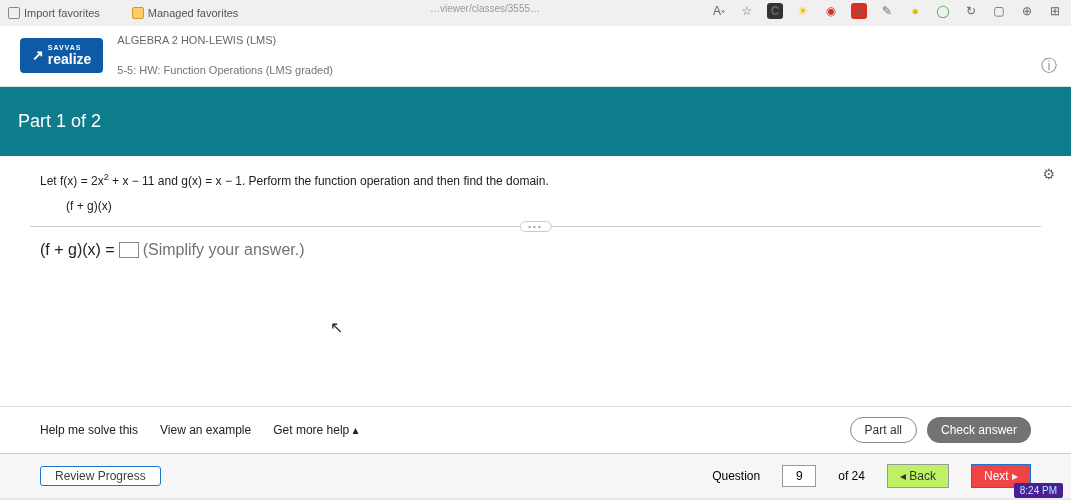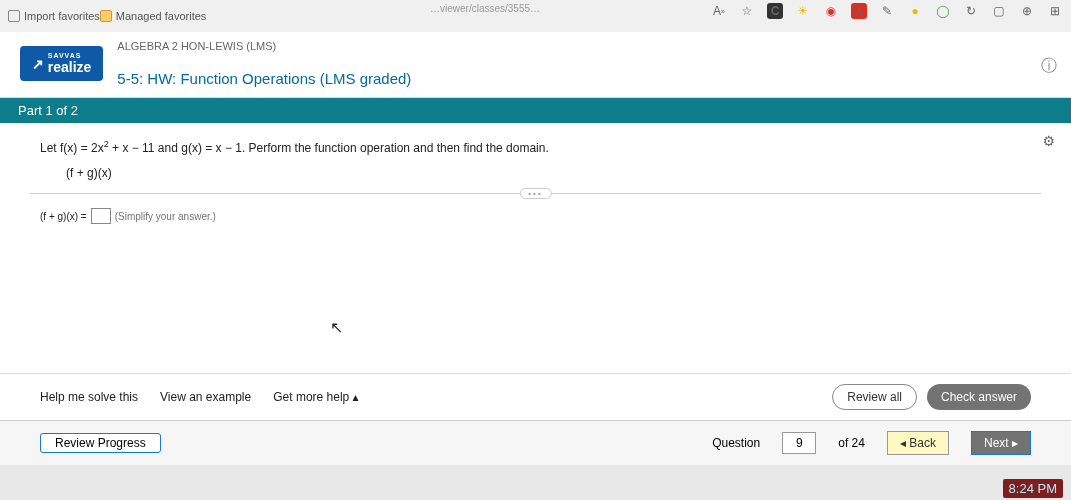--- a/index.html
+++ b/index.html
@@ -1,55 +1,55 @@
 <!DOCTYPE html>
 <html><head>
 <meta charset="utf-8">
 <style>
 *{box-sizing:border-box;margin:0;padding:0;font-family:Arial,Helvetica,sans-serif}
 body{background:#e8e8e8;width:1071px;height:500px;overflow:hidden;position:relative}
-.browser-bar{height:32px;background:#f0f0f0;display:flex;align-items:center;gap:0;padding:0 8px;font-size:11px;color:#555}
+.browser-bar{height:26px;background:#f0f0f0;display:flex;align-items:center;gap:32px;padding:0 8px;font-size:11px;color:#555}
 .fav-btn{display:flex;align-items:center;gap:4px;cursor:pointer}
 .fav-icon{width:12px;height:12px;border:1px solid #888;border-radius:2px}
 .url-frag{position:absolute;left:430px;top:3px;font-size:10px;color:#999}
 .br-icons{position:absolute;right:8px;top:3px;display:flex;gap:12px;align-items:center}
 .br-icons span{width:16px;height:16px;display:inline-flex;align-items:center;justify-content:center;font-size:12px;color:#666;border-radius:3px}
 .badge-c{background:#333;color:#fff;font-weight:bold;font-size:10px;width:16px;height:16px}
 .badge-r{background:#d93025;color:#fff;font-size:10px;width:16px;height:16px}
 .header{background:#fff;padding:8px 20px 10px;display:flex;align-items:center;gap:14px;border-bottom:1px solid #ddd}
 .logo{background:#0e5aa7;color:#fff;padding:6px 12px;border-radius:4px;font-size:14px;font-weight:600;display:flex;align-items:center;gap:4px}
 .logo small{font-size:7px;letter-spacing:1px;display:block;line-height:1}
 .hdr-txt{font-size:12px;color:#444}
 .hdr-txt .course{font-size:11px;color:#666;margin-bottom:18px}
-.hdr-txt .assign{font-size:15px;color:#0369a1}
+.hdr-txt .assign{font-size:11px;color:#737373}
 .info-icon{position:absolute;right:14px;top:56px;color:#888;font-size:16px}
-.part-bar{background:#0d7d8c;color:#fff;padding:5px 18px;font-size:13px}
+.part-bar{background:#0d7d8c;color:#fff;padding:24px 18px;font-size:18px}
 .content{background:#fff;margin:0;padding:14px 40px 8px;position:relative;min-height:250px}
 .gear{position:absolute;right:16px;top:10px;color:#666;font-size:14px}
 .problem{font-size:12px;color:#222;line-height:1.6}
 .sup{font-size:9px;vertical-align:super}
 .indent{margin:6px 0 10px 26px}
 .divider{position:relative;border:none;border-top:1px solid #ccc;margin:10px -10px 14px}
 .divider .pill{position:absolute;left:50%;top:-6px;transform:translateX(-50%);background:#fff;border:1px solid #ccc;border-radius:8px;padding:0 8px;font-size:8px;color:#999;letter-spacing:2px}
-.answer-row{font-size:10px;color:#222;display:flex;align-items:center;gap:4px}
+.answer-row{font-size:16px;color:#222;display:flex;align-items:center;gap:4px}
 .ans-box{width:20px;height:16px;border:1px solid #888;display:inline-block;background:#fff}
 .hint{color:#737373}
 .help-bar{background:#fff;border-top:1px solid #ddd;padding:10px 40px;display:flex;align-items:center;gap:22px;font-size:12px}
 .help-bar .hl{font-weight:normal;color:#222}
 .help-bar a{color:#222;text-decoration:none;cursor:pointer}
 .help-right{margin-left:auto;display:flex;gap:10px;align-items:center}
 .btn-pill{border:1px solid #888;background:#fff;border-radius:16px;padding:5px 14px;font-size:12px;cursor:pointer;color:#333}
 .btn-check{background:#737373;color:#fff;border:none;border-radius:16px;padding:6px 14px;font-size:12px;cursor:pointer}
 .footer{background:#f6f6f6;border-top:1px solid #ccc;padding:10px 40px;display:flex;align-items:center;font-size:12px}
-.review{border:1px solid #1976d2;color:#000000;background:#fff;padding:2px 14px;border-radius:3px;cursor:pointer;font-size:12px}
+.review{border:1px solid #1976d2;color:#404040;background:#fff;padding:2px 14px;border-radius:3px;cursor:pointer;font-size:12px}
 .foot-right{margin-left:auto;display:flex;align-items:center;gap:22px}
 .qnum{width:34px;height:22px;border:1px solid #999;text-align:center;font-size:12px}
-.nav-btn{border:1px solid #999;background:#fef9c3;padding:4px 12px;font-size:12px;cursor:pointer;color:#333;display:flex;align-items:center;gap:4px}
-.nav-next{background:#737373;color:#fff;border-color:#1976d2}
-.clock{position:absolute;right:8px;bottom:2px;background:#7f1d1d;color:#aef;font-size:13px;padding:2px 6px;border-radius:2px}
+.nav-btn{border:1px solid #999;background:#bef264;padding:4px 12px;font-size:12px;cursor:pointer;color:#333;display:flex;align-items:center;gap:4px}
+.nav-next{background:#ef4444;color:#fff;border-color:#1976d2}
+.clock{position:absolute;right:8px;bottom:2px;background:#4c1d95;color:#aef;font-size:10px;padding:2px 6px;border-radius:2px}
 .cursor{position:absolute;left:330px;top:318px;font-size:16px;color:#222;pointer-events:none}
 </style>
 </head>
 <body>
 
 <div class="browser-bar">
   <div class="fav-btn">
     <span class="fav-icon"></span>
     <span>Import favorites</span>
   </div>
@@ -106,21 +106,21 @@
     <span class="ans-box"></span>
     <span class="hint">(Simplify your answer.)</span>
   </div>
 </div>
 
 <div class="help-bar">
   <a class="hl">Help me solve this</a>
   <a>View an example</a>
   <a>Get more help ▴</a>
   <div class="help-right">
-    <button class="btn-pill">Review all</button>
+    <button class="btn-pill">Part all</button>
     <button class="btn-check">Check answer</button>
   </div>
 </div>
 
 <div class="footer">
   <button class="review">Review Progress</button>
   <div class="foot-right">
     <span>Question</span>
     <input class="qnum" value="9" style="">
     <span>of 24</span>

